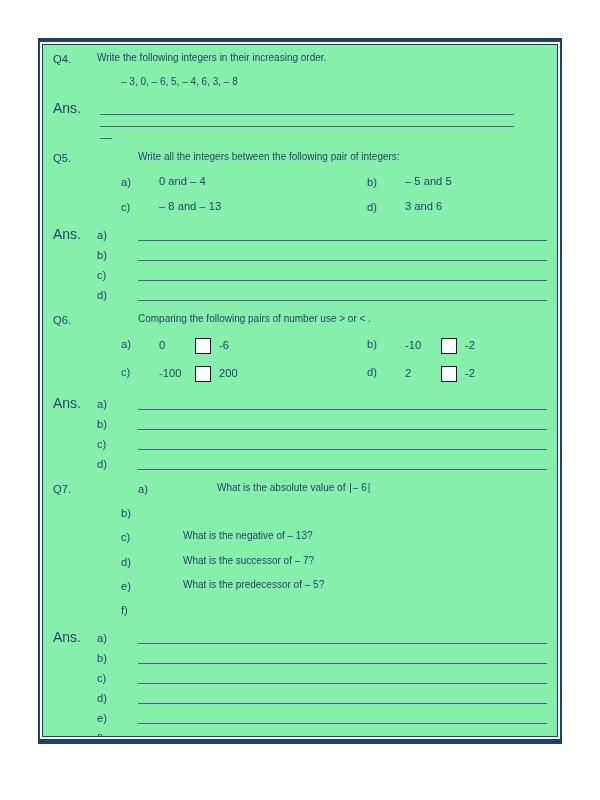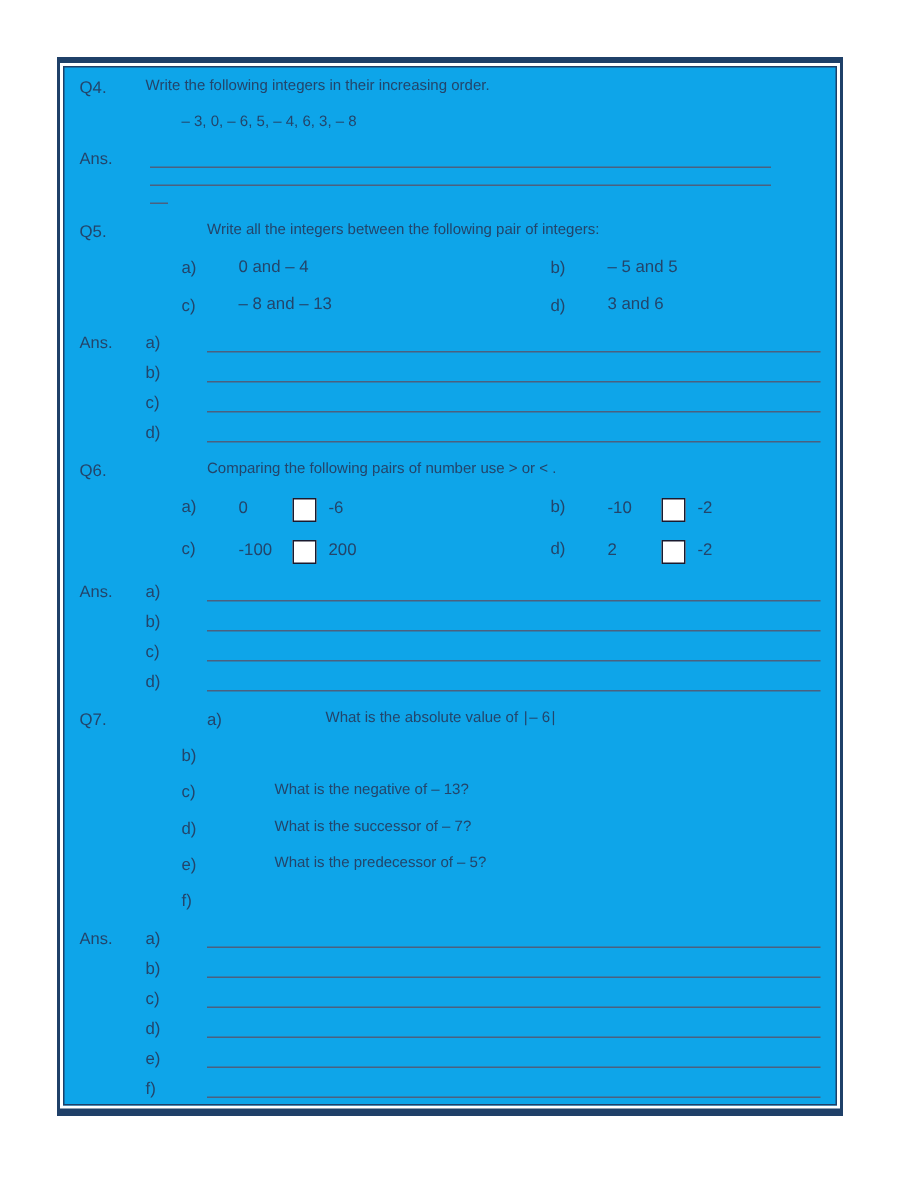--- a/index.html
+++ b/index.html
@@ -21,21 +21,21 @@
     border-left: 2px solid #1f4068;
     border-right: 2px solid #1f4068;
     border-top: 4px solid #1f4068;
     border-bottom: 5px solid #1f4068;
     background: #ffffff;
   }
   .page-inner {
     position: absolute;
     inset: 2px;
     border: 1px solid #1f4068;
-    background: #0ea5e9;
+    background: #86efac;
     overflow: hidden;
   }
 
   .sheet {
     position: relative;
     width: 100%;
     height: 100%;
     padding: 8px 10px 0 10px;
     color: #23456b;
     font-size: 11.2px;
@@ -43,21 +43,21 @@
   }
 
   
   .row { display: flex; align-items: flex-start; }
 
   .col-q    { width: 44px; flex: 0 0 44px; padding-top: 1px; }
   .col-ans  { width: 44px; flex: 0 0 44px; padding-top: 1px; }
   .col-let  { width: 38px; flex: 0 0 38px; padding-top: 1px; }
   .col-body { flex: 1 1 auto; }
 
-  .q-label, .ans-label { font-size: 11px; color: #23456b; white-space: nowrap; }
+  .q-label, .ans-label { font-size: 14px; color: #23456b; white-space: nowrap; }
   .let-label { font-size: 11.2px; color: #23456b; }
 
   .qtext { font-size: 10px; color: #23456b; }
 
   
   .mt-q   { margin-top: 13px; gap: 41px; }
   .mt-sub { margin-top: 12px; gap: 24px; }
   .mt-ans { margin-top: 13px; }
 
   

